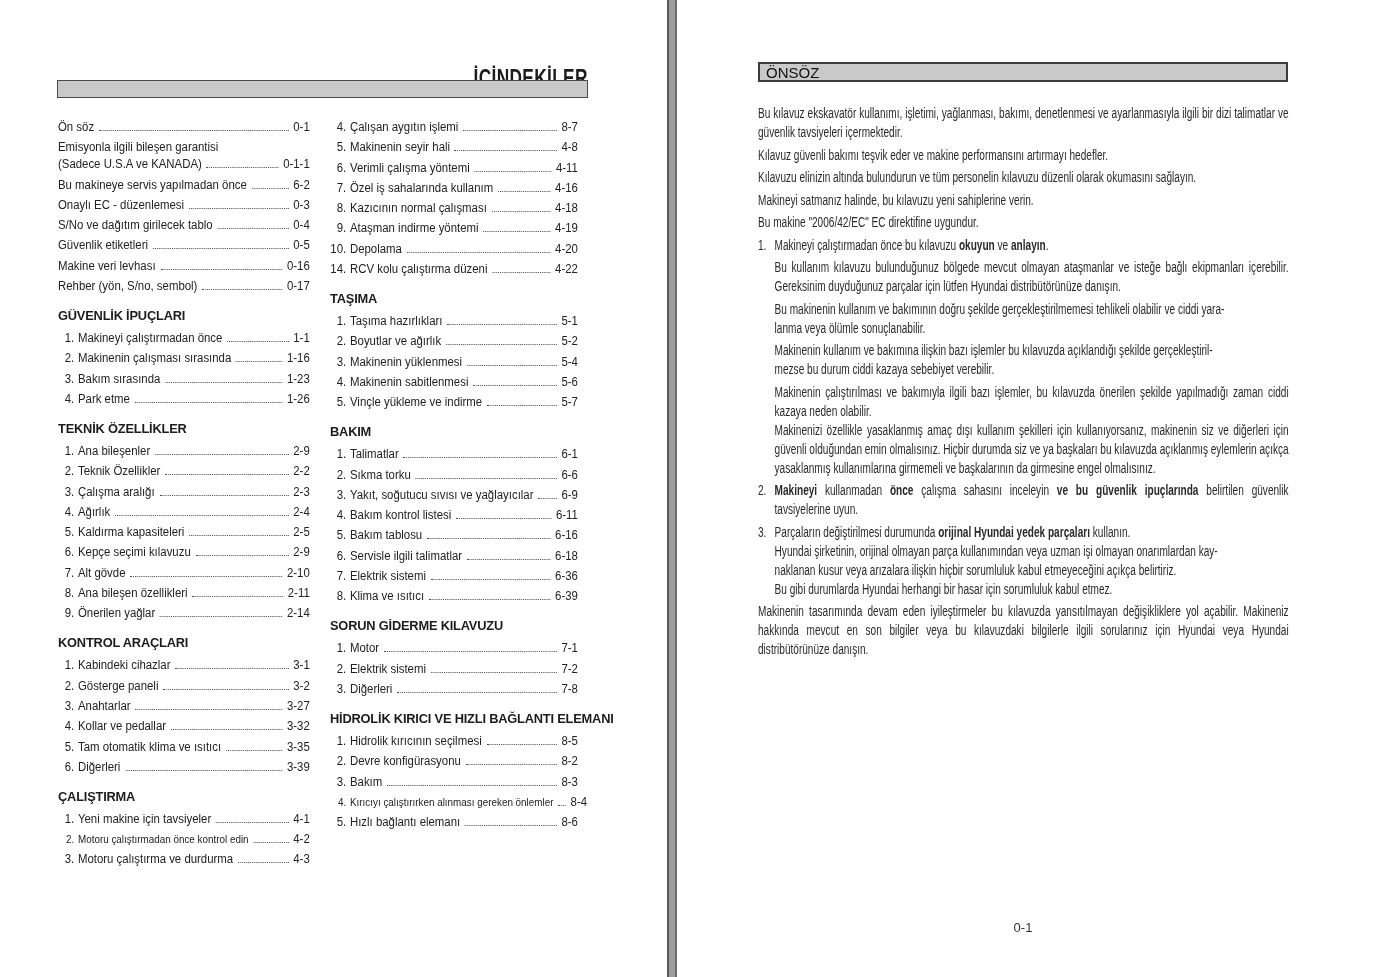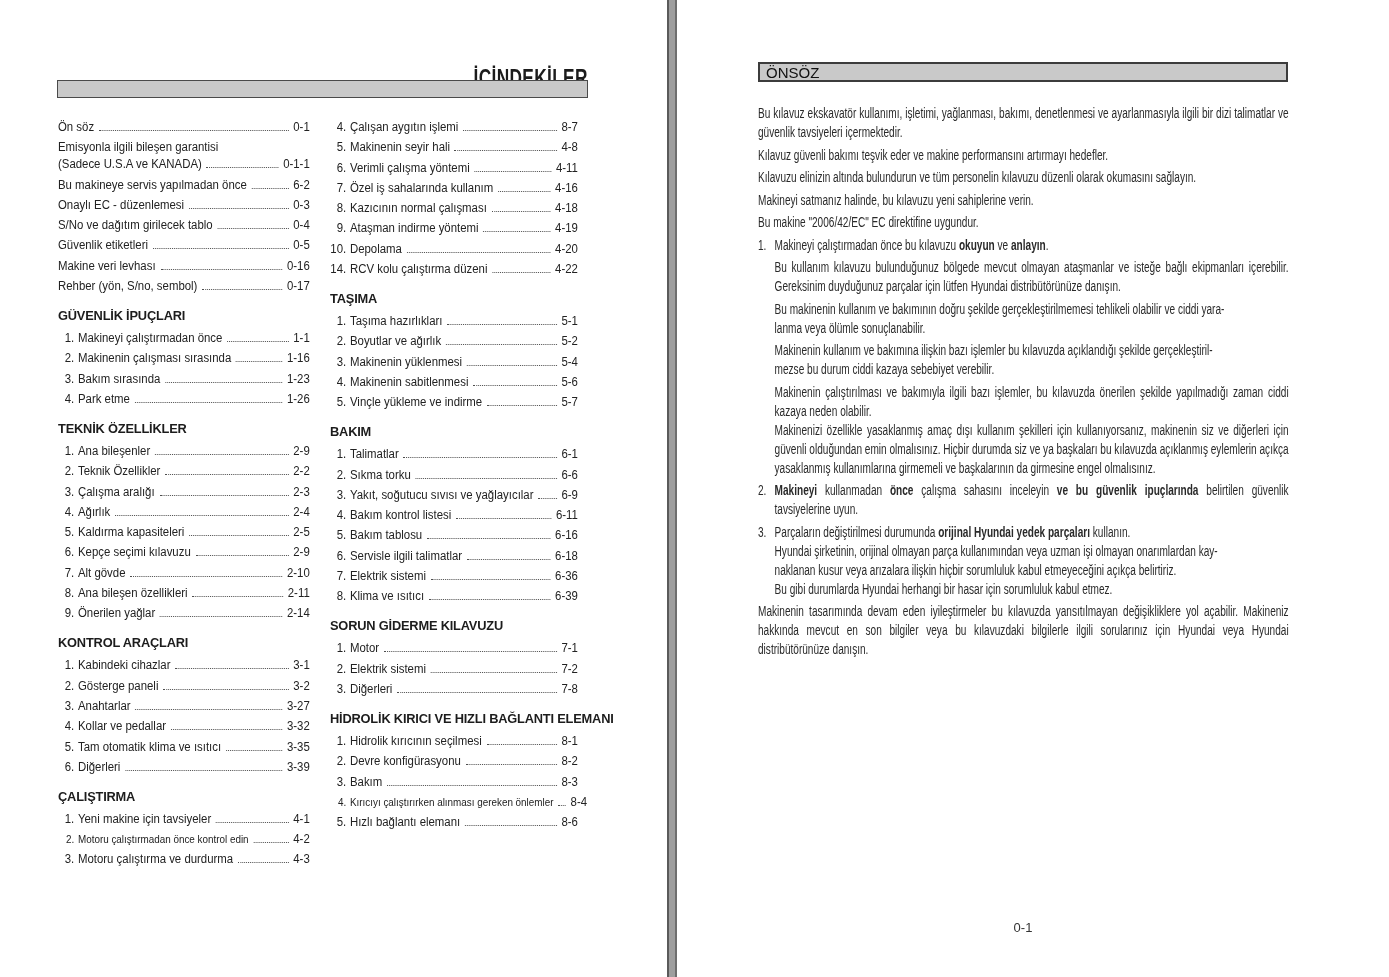--- a/index.html
+++ b/index.html
@@ -421,21 +421,21 @@
             <span class="toc-leader"></span>
             <span class="toc-page">7-8</span>
           </div>
         </div>
         <div class="toc-section">
           <div class="toc-heading">HİDROLİK KIRICI VE HIZLI BAĞLANTI ELEMANI</div>
           <div class="toc-row">
             <span class="toc-num">1.</span>
             <span class="toc-label">Hidrolik kırıcının seçilmesi</span>
             <span class="toc-leader"></span>
-            <span class="toc-page">8-1</span>
+            <span class="toc-page">8-5</span>
           </div>
           <div class="toc-row">
             <span class="toc-num">2.</span>
             <span class="toc-label">Devre konfigürasyonu</span>
             <span class="toc-leader"></span>
             <span class="toc-page">8-2</span>
           </div>
           <div class="toc-row">
             <span class="toc-num">3.</span>
             <span class="toc-label">Bakım</span>

